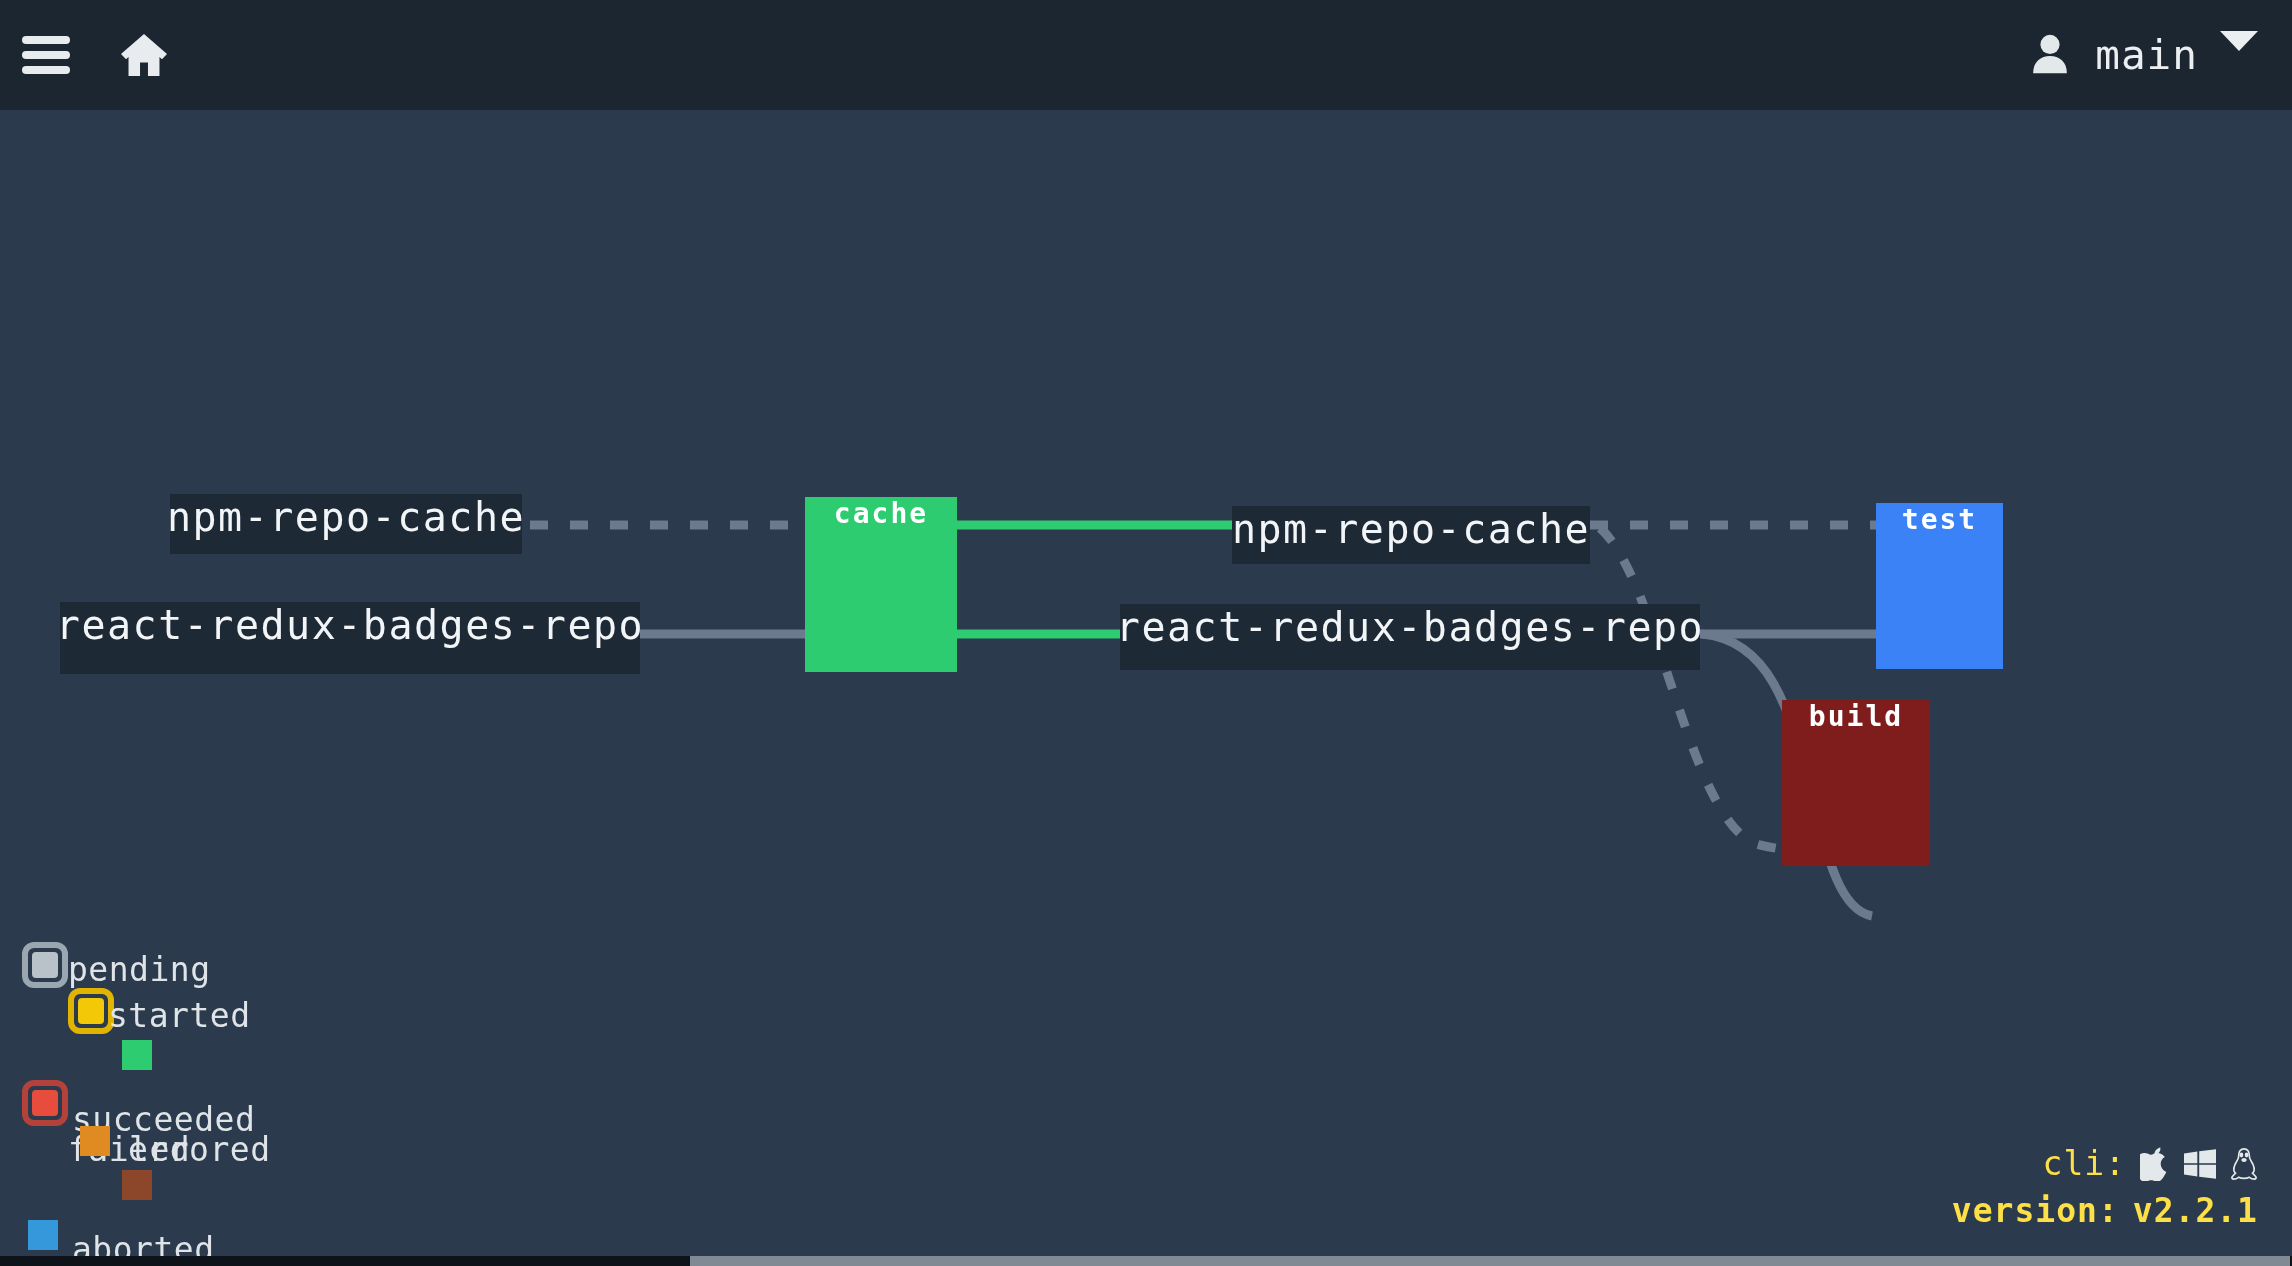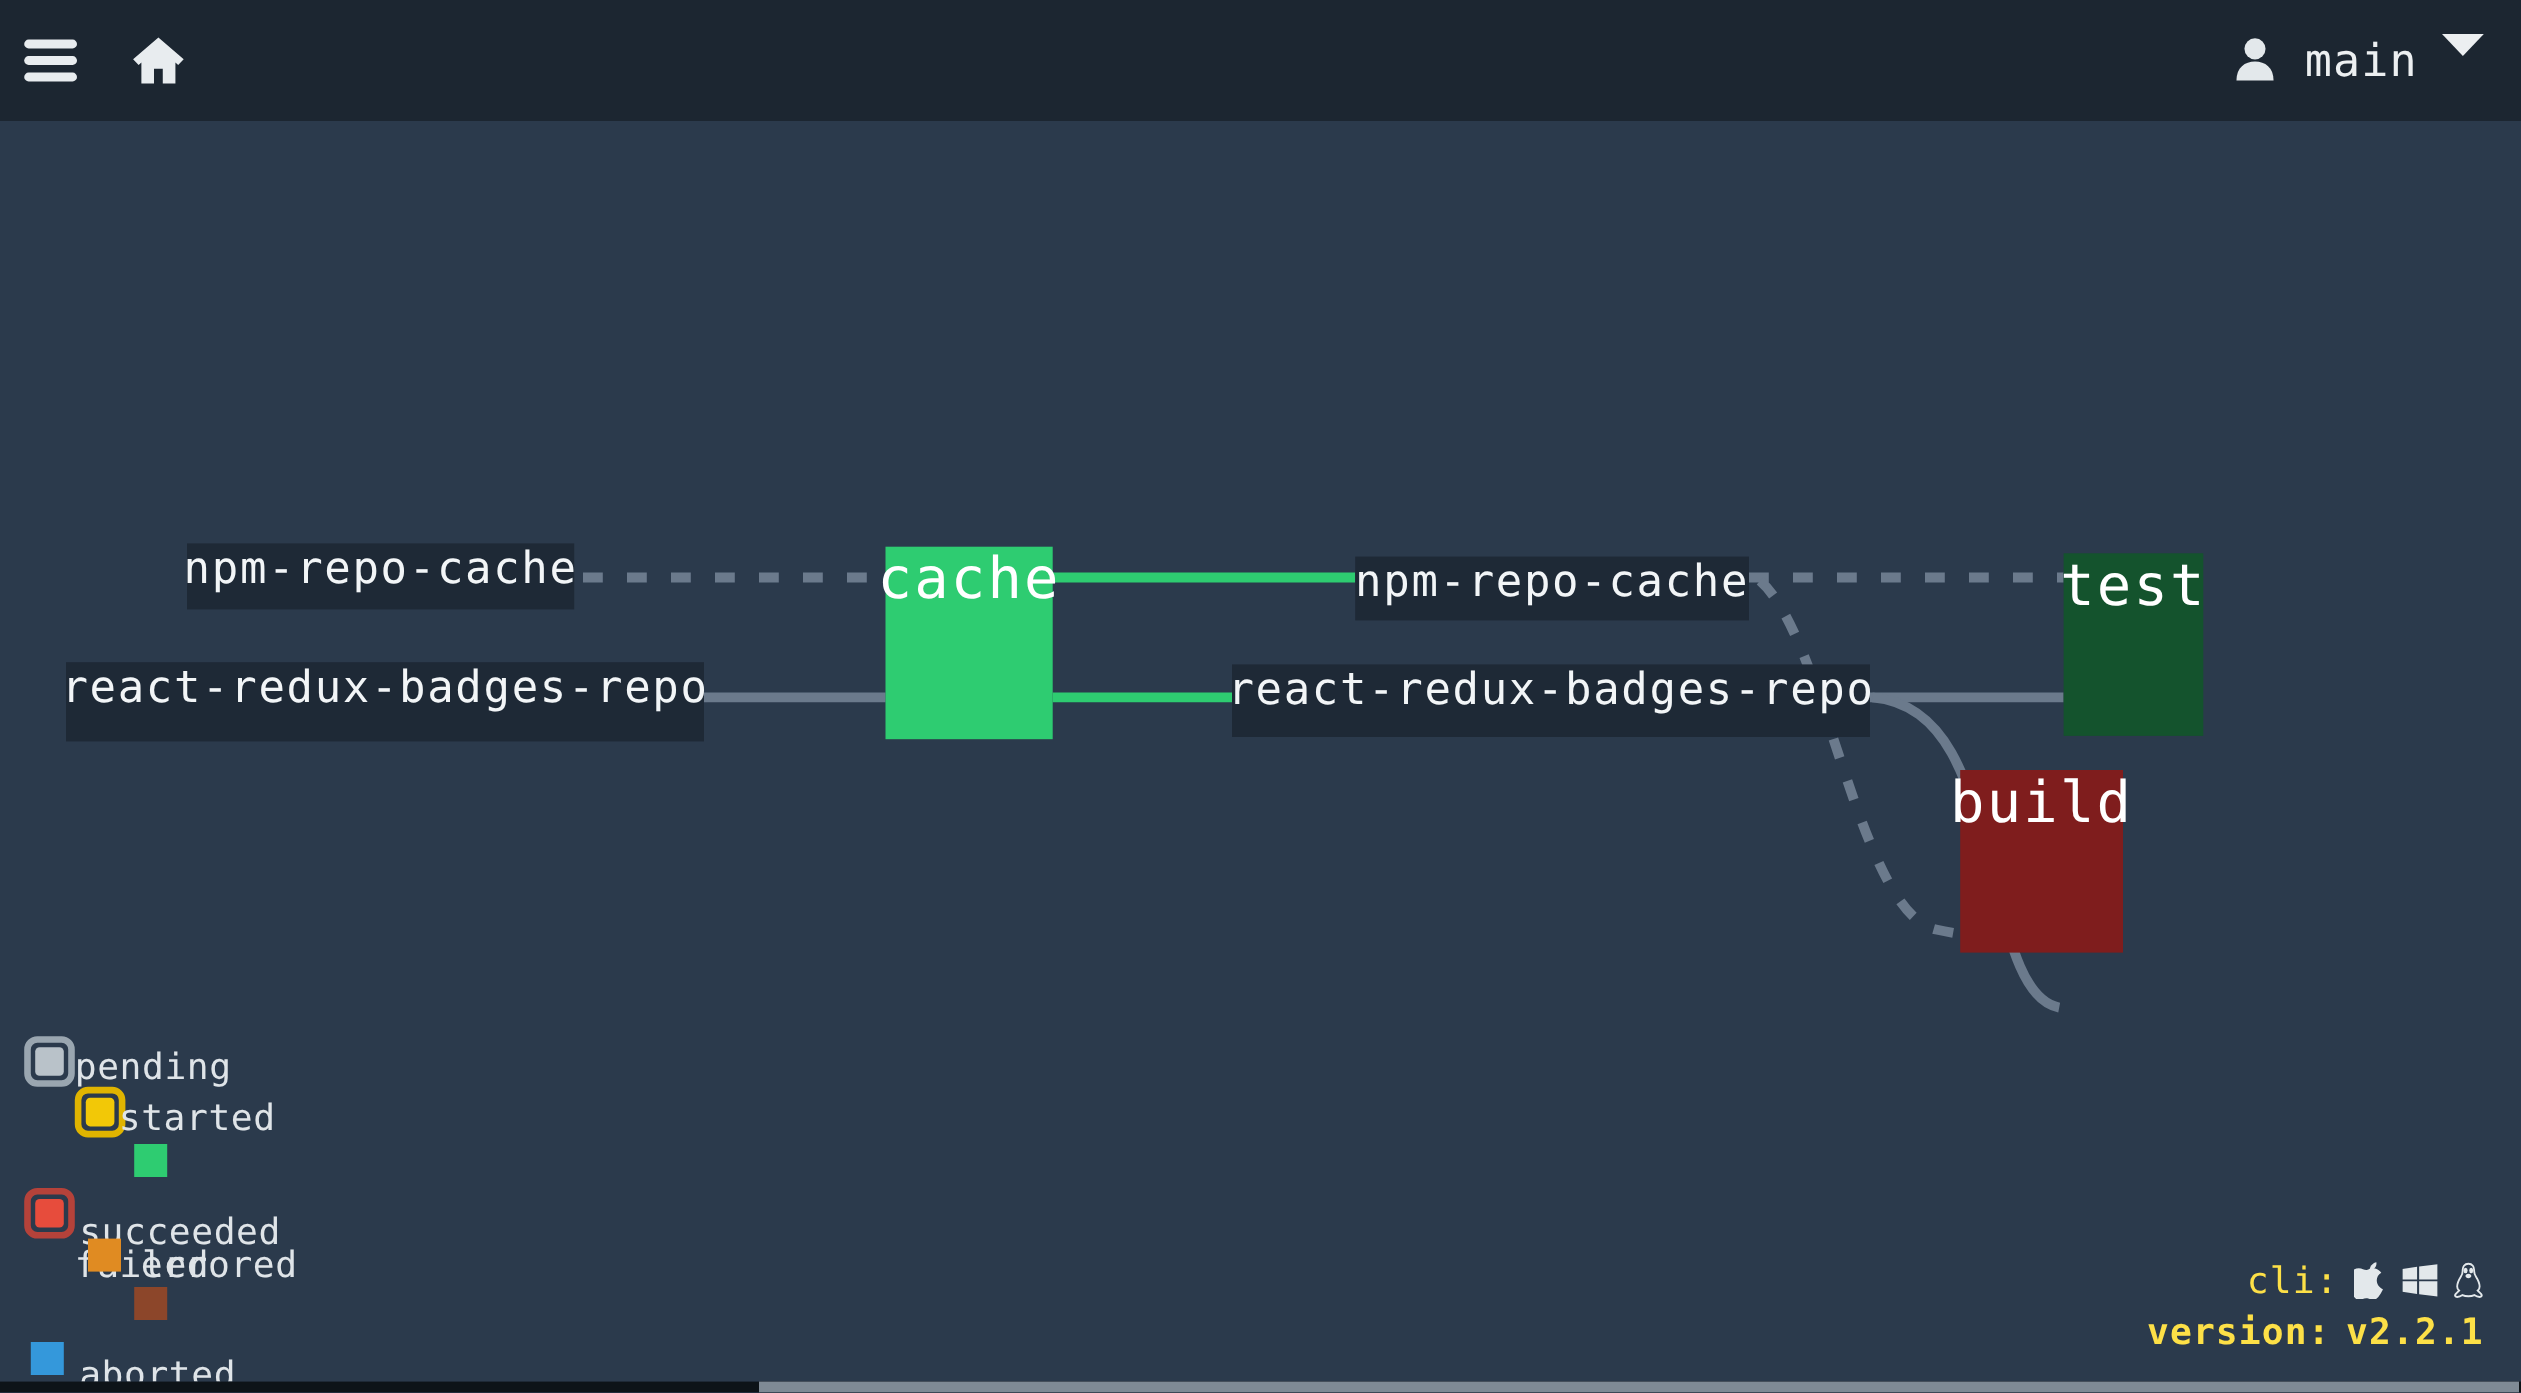--- a/index.html
+++ b/index.html
@@ -88,22 +88,22 @@
     background: #1e2936;
     color: #f2f5f7;
     font-size: 40px;
     letter-spacing: 1.5px;
     padding: 0 16px;
     white-space: nowrap;
   }
   .node.stage-node {
     background: #2ecc71;
     color: #ffffff;
-    font-size: 52px;
-    font-weight: normal;
+    font-size: 28px;
+    font-weight: bold;
     letter-spacing: 2px;
   }
 
   
   #legend {
     position: absolute;
     left: 0;
     top: 820px;
     width: 400px;
     height: 430px;
@@ -219,21 +219,21 @@
         </div>
         <div class="node stage-node" style="left: 805px; top: 387px; width: 152px; height: 175px; background: rgb(46, 204, 113);">
           <span>cache</span>
         </div>
         <div class="node label-node" style="left: 1232px; top: 396px; width: 358px; height: 58px; background: rgb(30, 41, 54);">
           <span>npm-repo-cache</span>
         </div>
         <div class="node label-node" style="left: 1120px; top: 494px; width: 580px; height: 66px; background: rgb(30, 41, 54);">
           <span>react-redux-badges-repo</span>
         </div>
-        <div class="node stage-node" style="left: 1876px; top: 393px; width: 127px; height: 166px; background: #14532d;">
+        <div class="node stage-node" style="left: 1876px; top: 393px; width: 127px; height: 166px; background: #3b82f6;">
           <span>test</span>
         </div>
         <div class="node stage-node" style="left: 1782px; top: 590px; width: 148px; height: 166px; background: #7f1d1d;">
           <span>build</span>
         </div>
       </div>
 
     <div id="legend">
         <div class="legend-row" style="left: 22px; top: 12px;">
           <span class="legend-swatch sw-ring" style="border: 6px solid rgb(154, 166, 176);">

